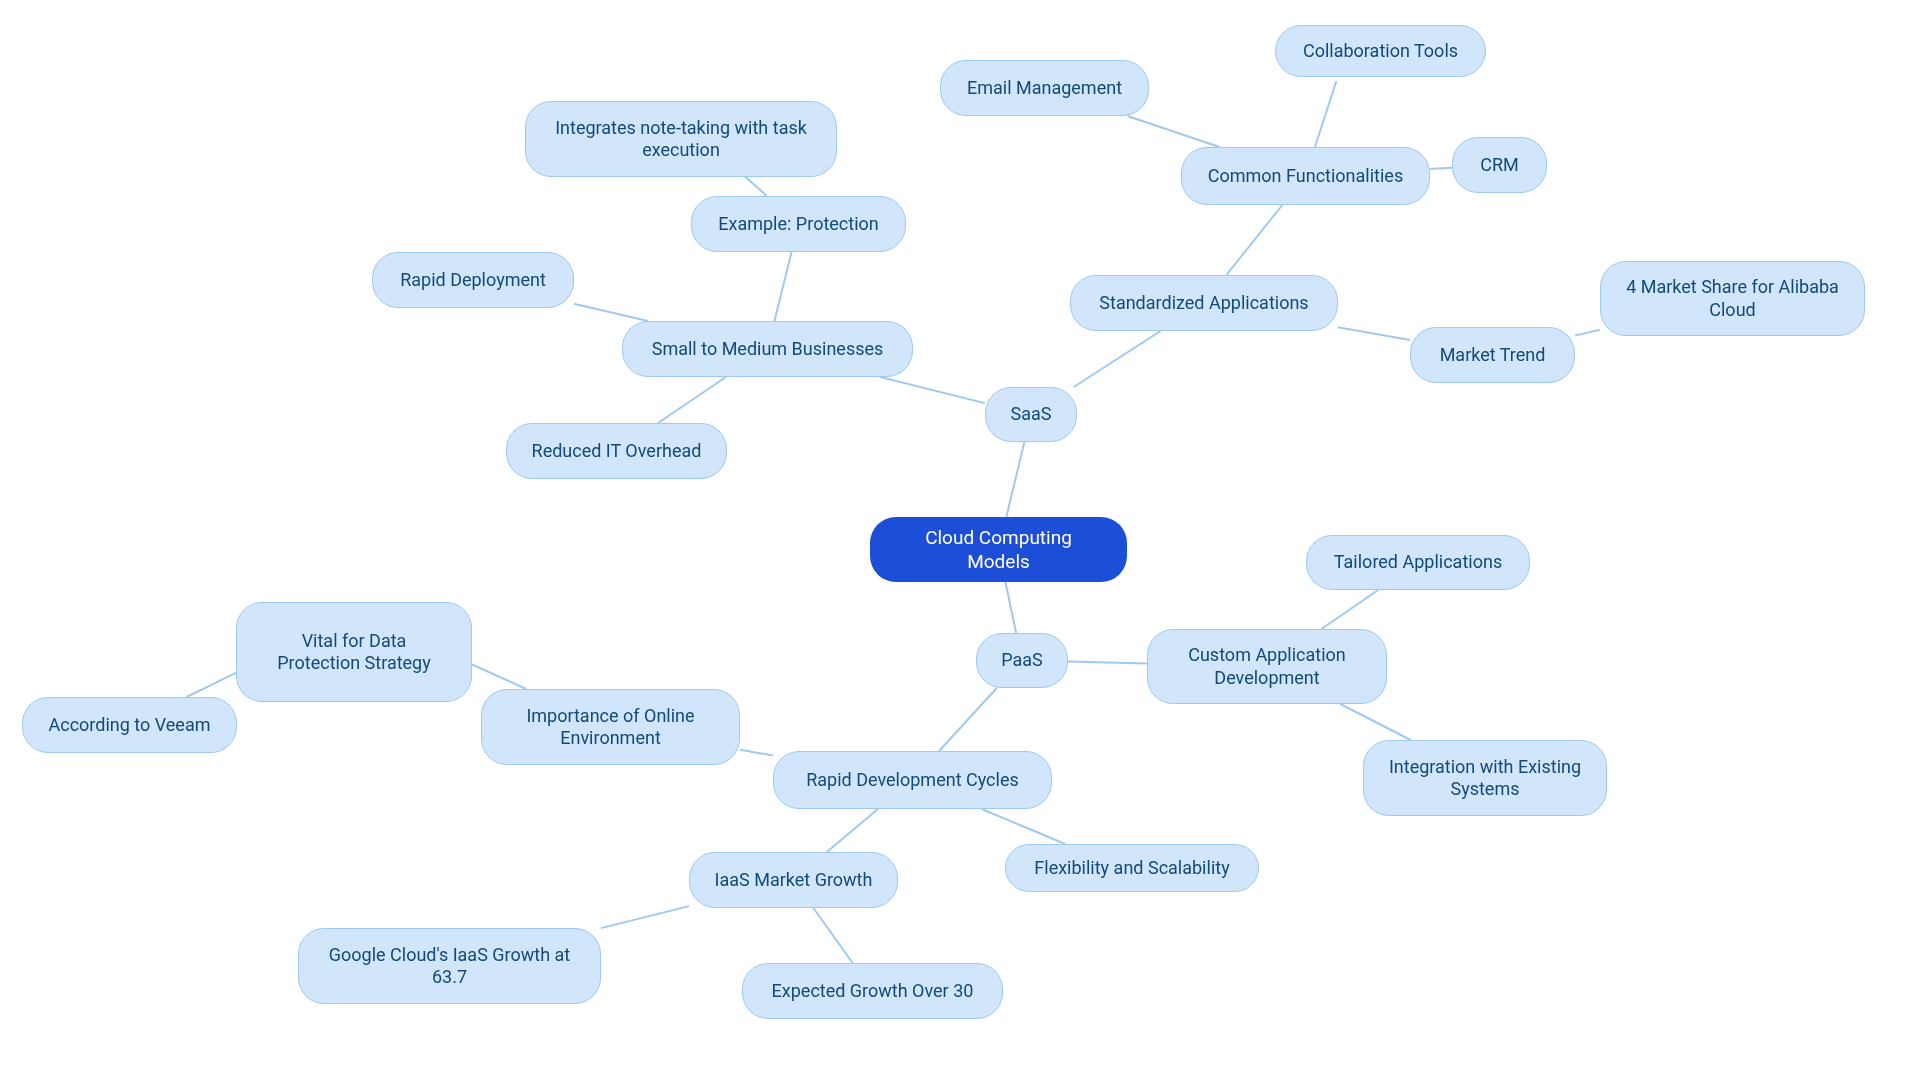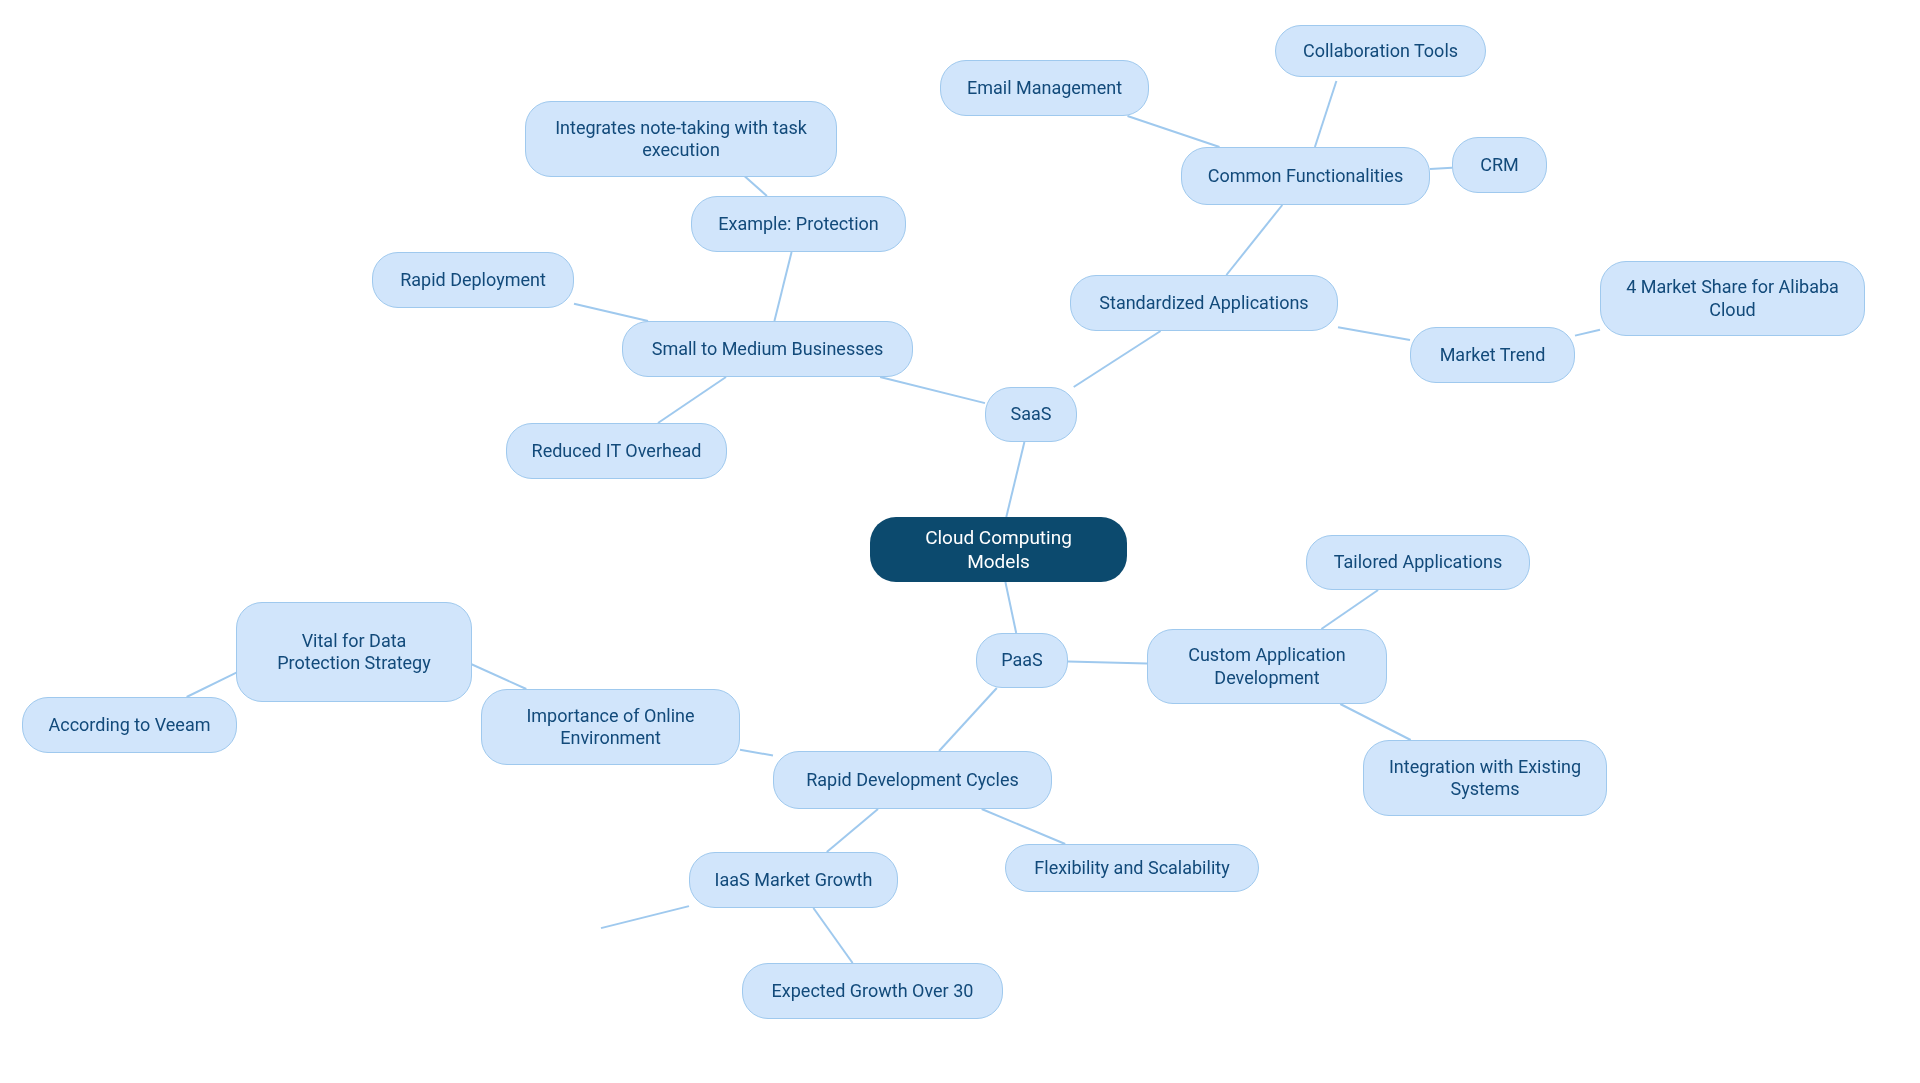--- a/index.html
+++ b/index.html
@@ -31,21 +31,21 @@
     display: flex;
     align-items: center;
     justify-content: center;
     text-align: center;
     padding: 12px 22px;
     font-size: 18px;
     line-height: 1.25;
     white-space: normal;
   }
   .node.root {
-    background: #0c4a6e;
+    background: #1d4ed8;
     color: #ffffff;
     border: none;
     font-size: 19px;
   }
   .node.sub {
     background: #d1e5fb;
     color: #124a7a;
     border: 1px solid #9fc9ee;
   }
   
@@ -101,17 +101,18 @@
 
   <div class="node sub" id="n-paas" style="left: 976px; top: 633px; width: 92px; height: 55px;">PaaS</div>
   <div class="node sub" id="n-customdev" style="left: 1147px; top: 629px; width: 240px; height: 75px;">Custom Application Development</div>
   <div class="node sub" id="n-tailored" style="left: 1306px; top: 535px; width: 224px; height: 55px;">Tailored Applications</div>
   <div class="node sub" id="n-integration" style="left: 1363px; top: 740px; width: 244px; height: 76px;">Integration with Existing Systems</div>
 
   <div class="node sub" id="n-rapidcycles" style="left: 773px; top: 751px; width: 279px; height: 58px;">Rapid Development Cycles</div>
   <div class="node sub" id="n-flexscale" style="left: 1005px; top: 844px; width: 254px; height: 48px;">Flexibility and Scalability</div>
   <div class="node sub" id="n-iaasgrowth" style="left: 689px; top: 852px; width: 209px; height: 56px;">IaaS Market Growth</div>
   <div class="node sub" id="n-expgrowth30" style="left: 742px; top: 963px; width: 261px; height: 56px;">Expected Growth Over 30</div>
+  <div class="node sub" id="n-gcp637" style="left: 298px; top: 928px; width: 303px; height: 76px;">Google Cloud's IaaS Growth at 63.7</div>
 
   <div class="node sub" id="n-onlineenv" style="left: 481px; top: 689px; width: 259px; height: 76px;">Importance of Online Environment</div>
   <div class="node sub" id="n-vitalprot" style="left: 236px; top: 575px; width: 236px; height: 100px; margin-top: 27px;">Vital for Data Protection Strategy</div>
   <div class="node sub" id="n-veeam" style="left: 22px; top: 697px; width: 215px; height: 56px;">According to Veeam</div>
 </div>
 
 </body></html>

